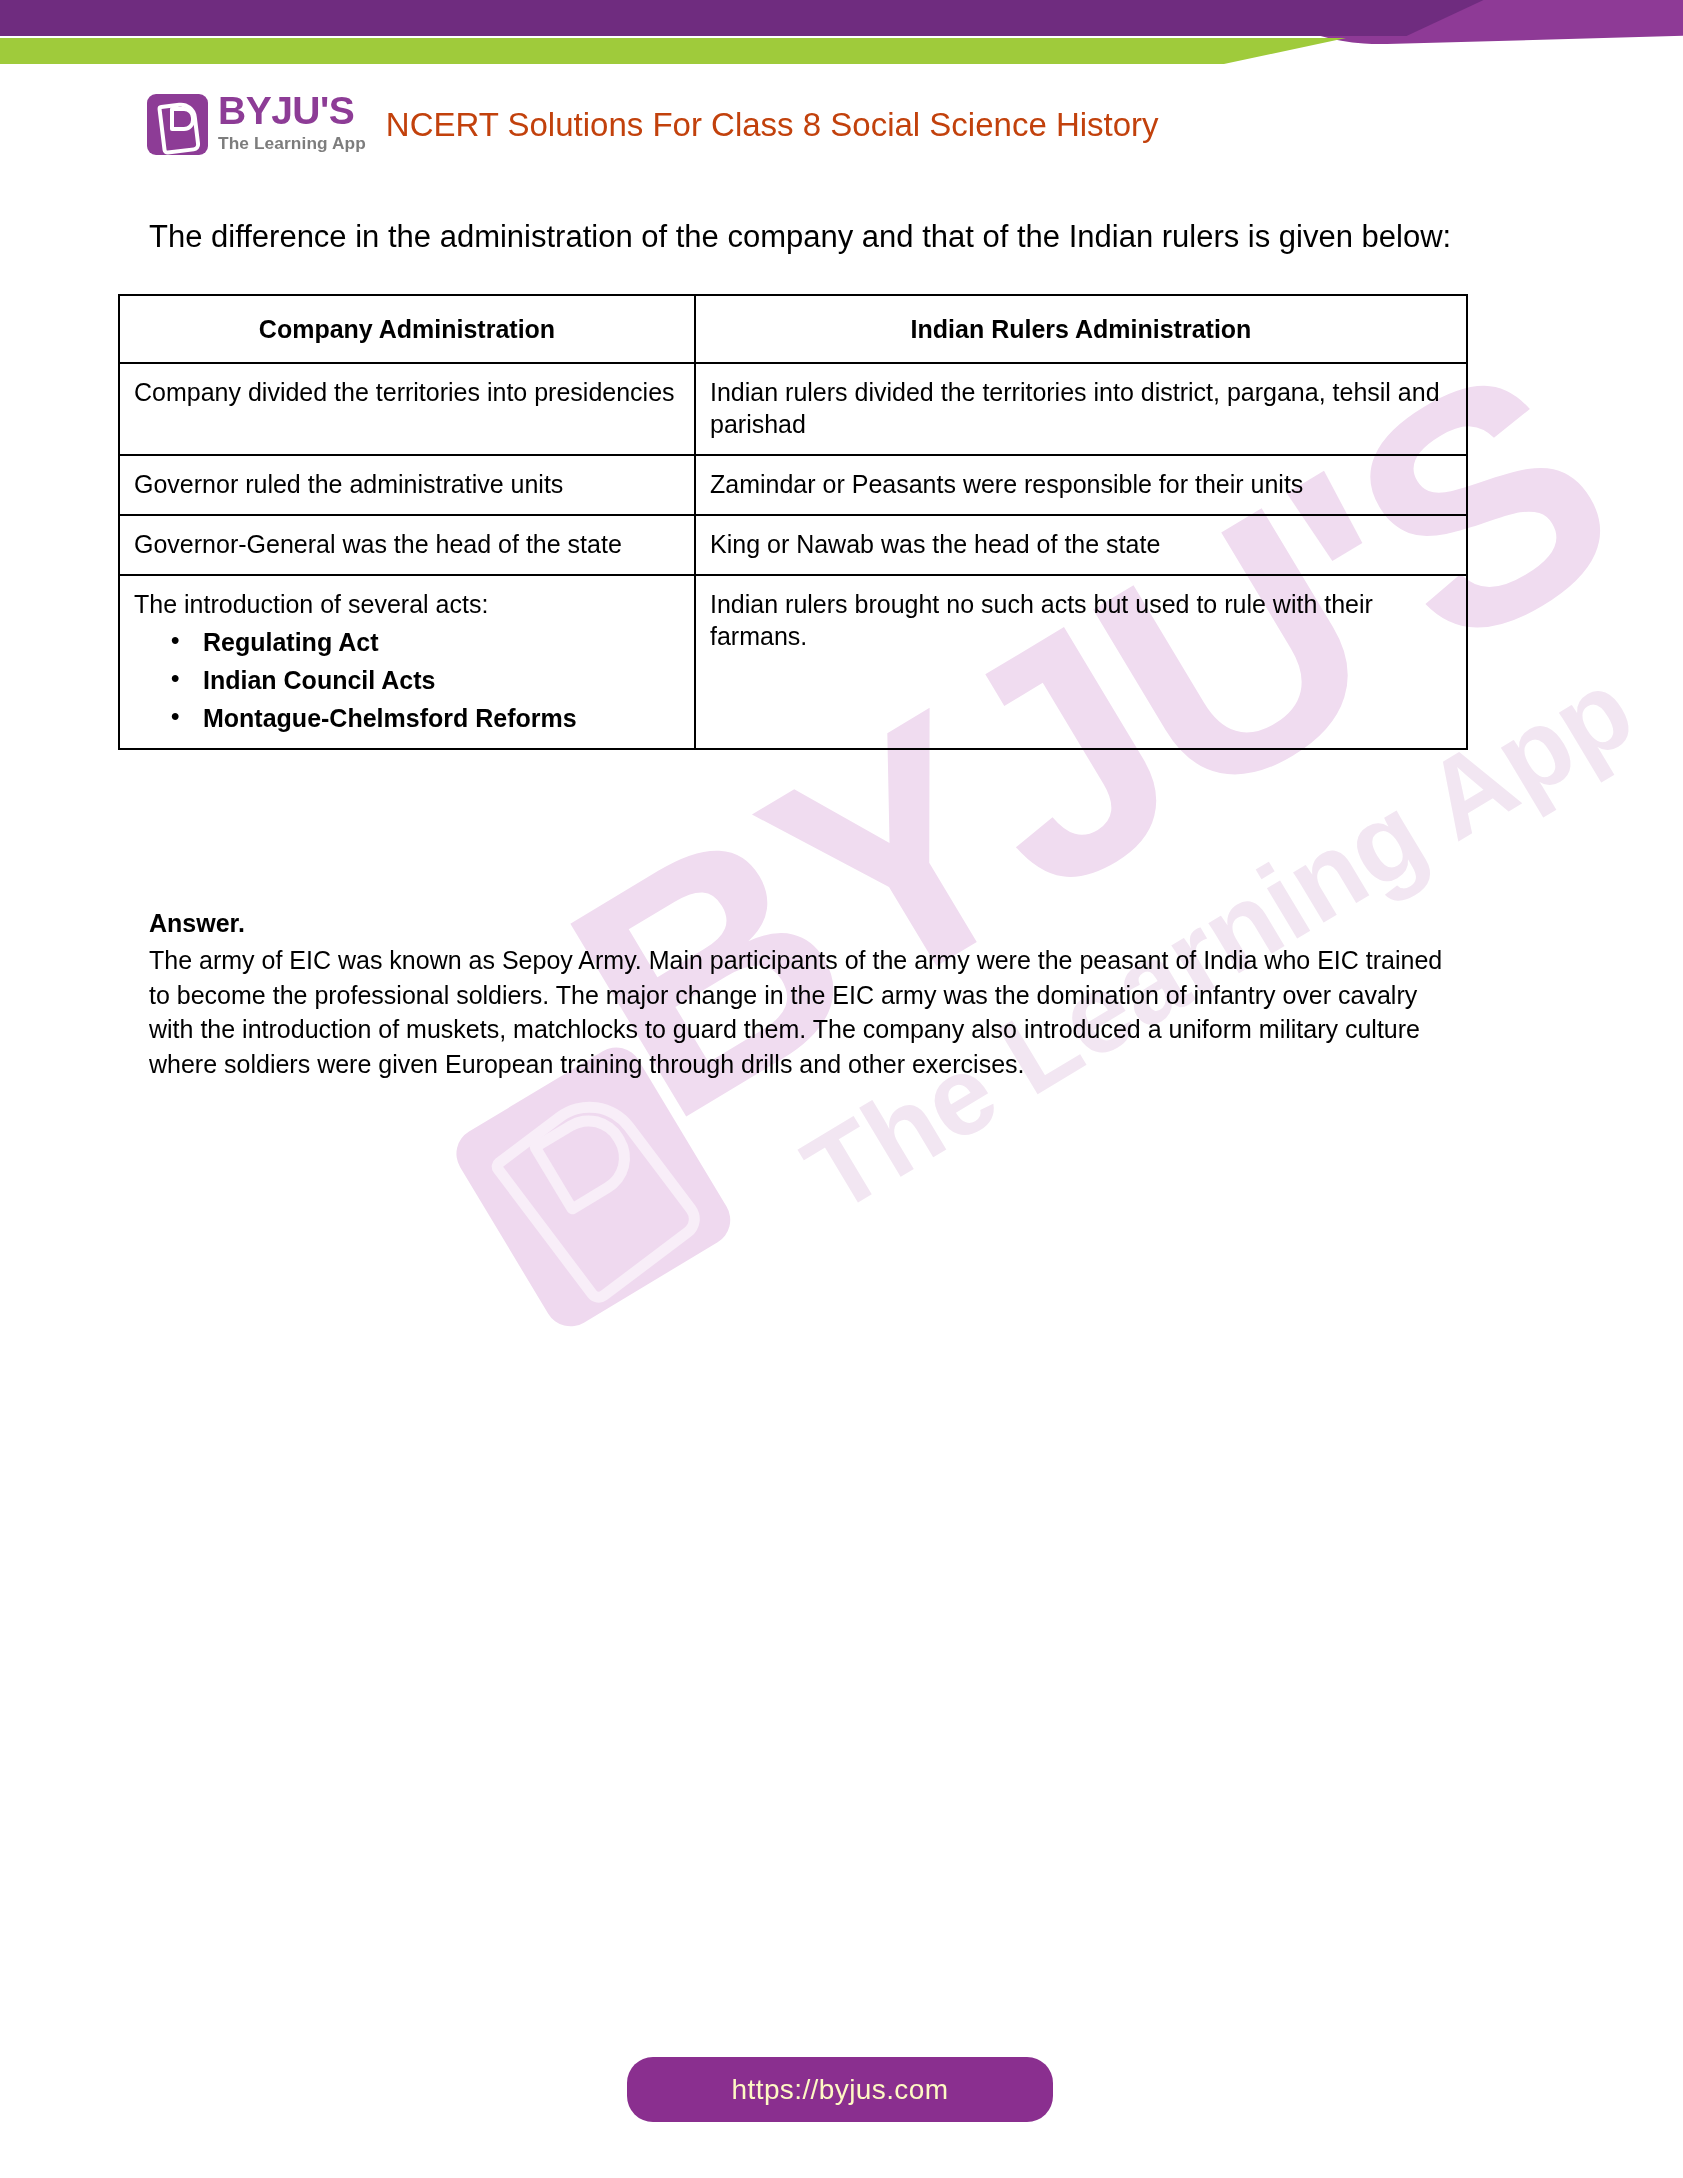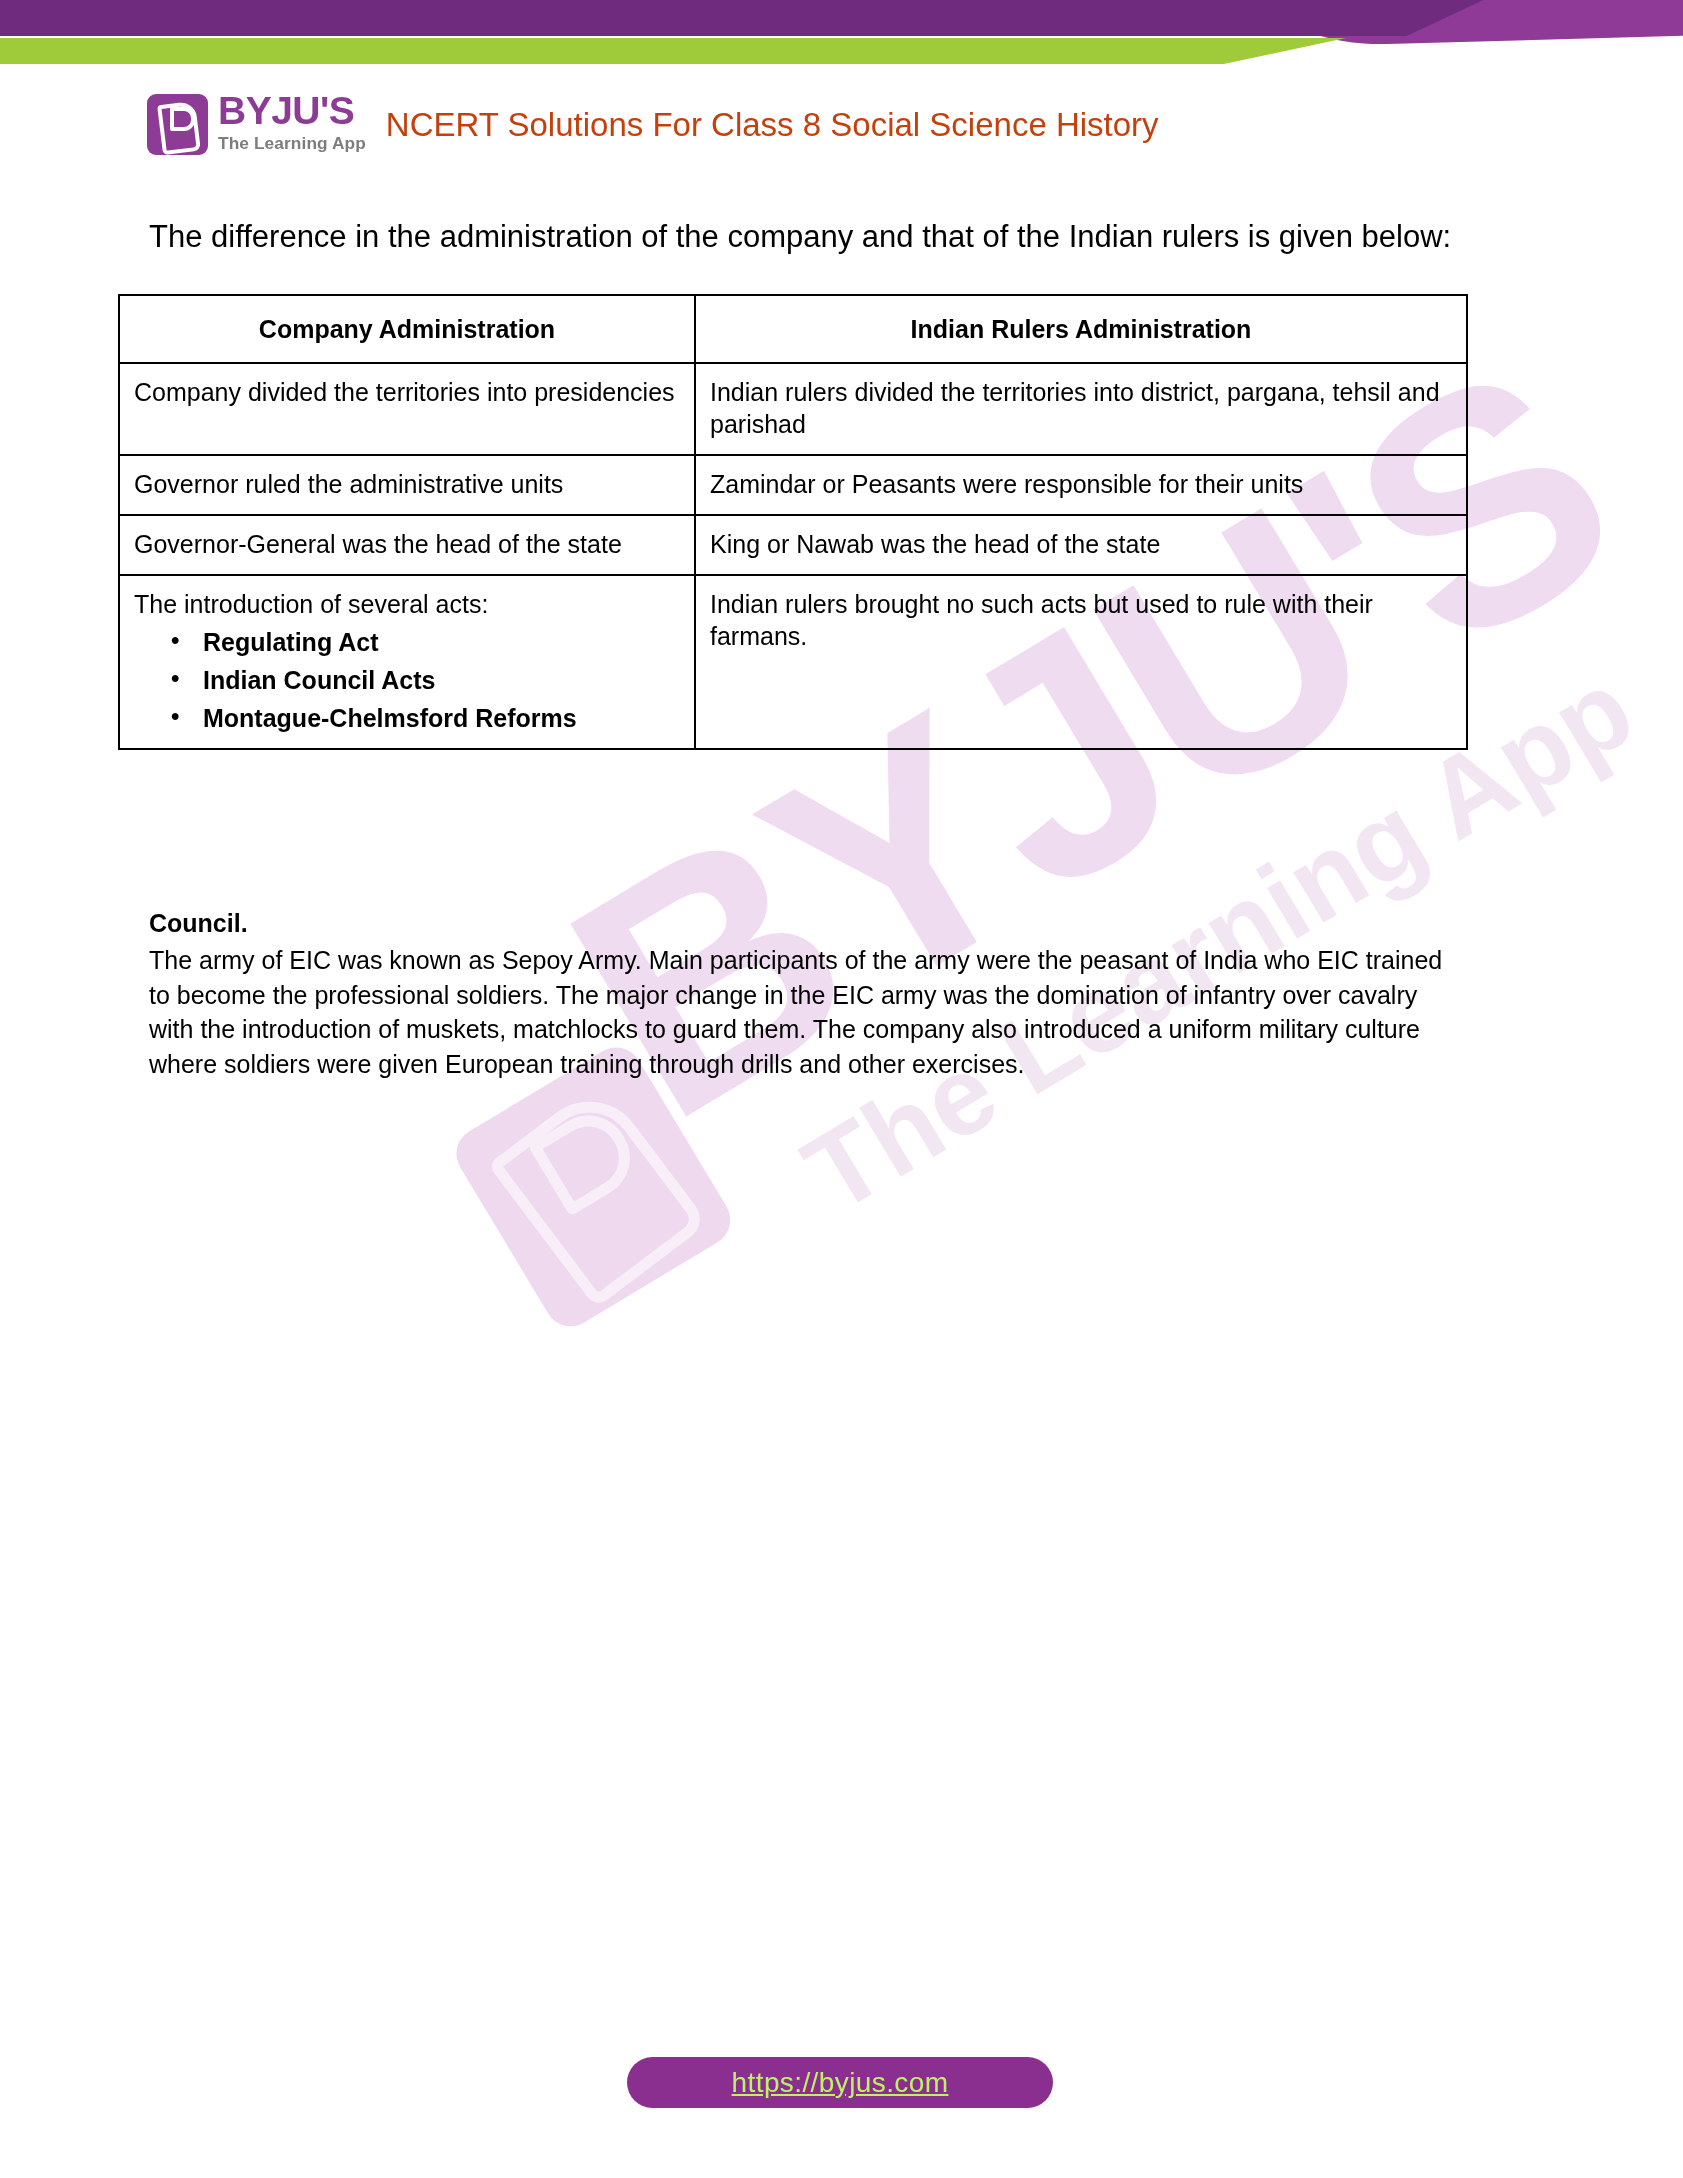--- a/index.html
+++ b/index.html
@@ -275,30 +275,29 @@
     text-align: left;
     width: 1317px;
   }
 
   
   .footer-btn {
     position: absolute;
     left: 627px;
     top: 2057px;
     width: 426px;
-    height: 51px;
+    height: 65px;
     background: #8a2f8f;
     border-radius: 26px;
-    color: #bef264;
+    color: #fef9c3;
     font-size: 28px;
     display: flex;
     align-items: center;
     justify-content: center;
     letter-spacing: 0.4px;
-    text-decoration: underline;
   }
 </style>
 </head>
 <body>
 
 <div class="topdeco">
   <div class="bar-purple-light"></div>
   <div class="bar-purple"></div>
   <div class="bar-green"></div>
 </div>
@@ -358,20 +357,20 @@
             <li>Indian Council Acts</li>
             <li>Montague-Chelmsford Reforms</li>
           </ul>
         </td>
         <td class="col-b">Indian rulers brought no such acts but used to rule with their farmans.</td>
       </tr>
     </tbody>
   </table>
 
   <div class="q-block">
-    <div class="q-answer-label">Council.</div>
+    <div class="q-answer-label">Answer.</div>
     <div class="q-answer">The army of EIC was known as Sepoy Army. Main participants of the army were the peasant of India who EIC trained to become the professional soldiers. The major change in the EIC army was the domination of infantry over cavalry with the introduction of muskets, matchlocks to guard them. The company also introduced a uniform military culture where soldiers were given European training through drills and other exercises.</div>
   </div>
 
   <div class="footer-btn">https://byjus.com</div>
 
 </div>
 
 
 </body></html>

